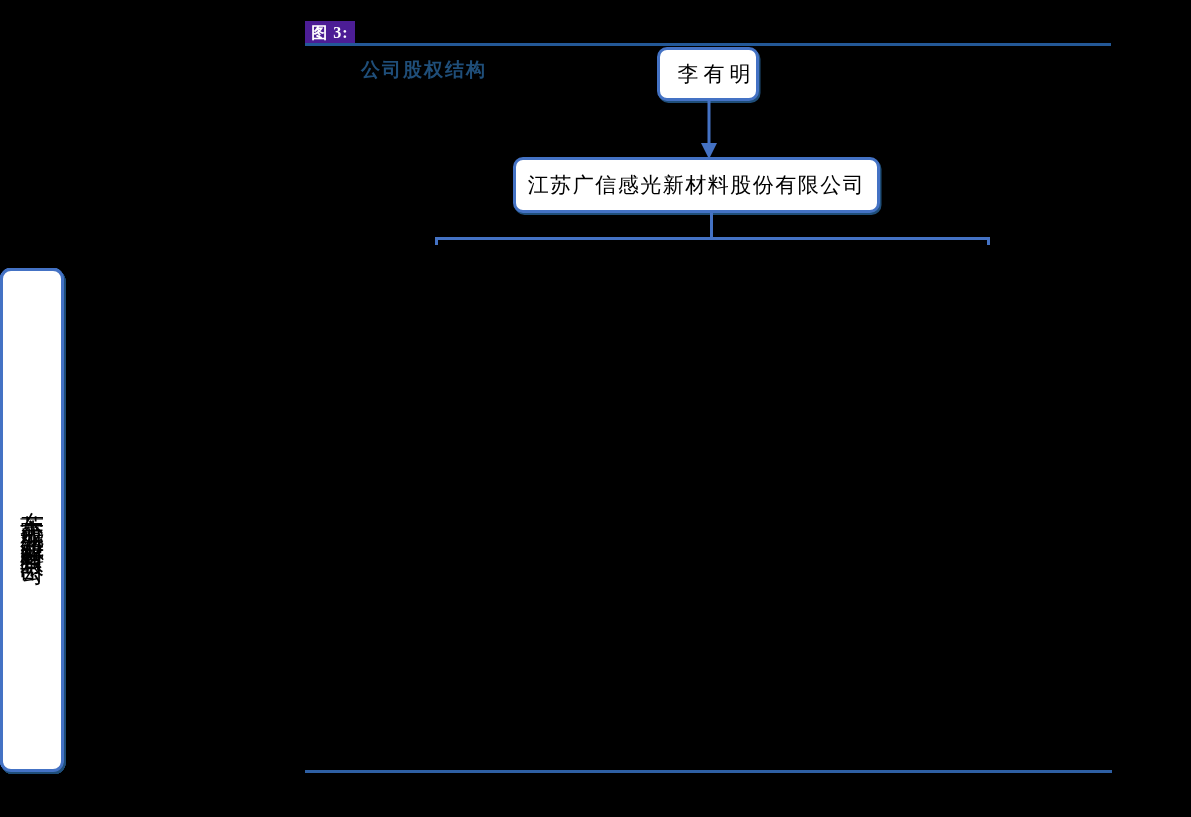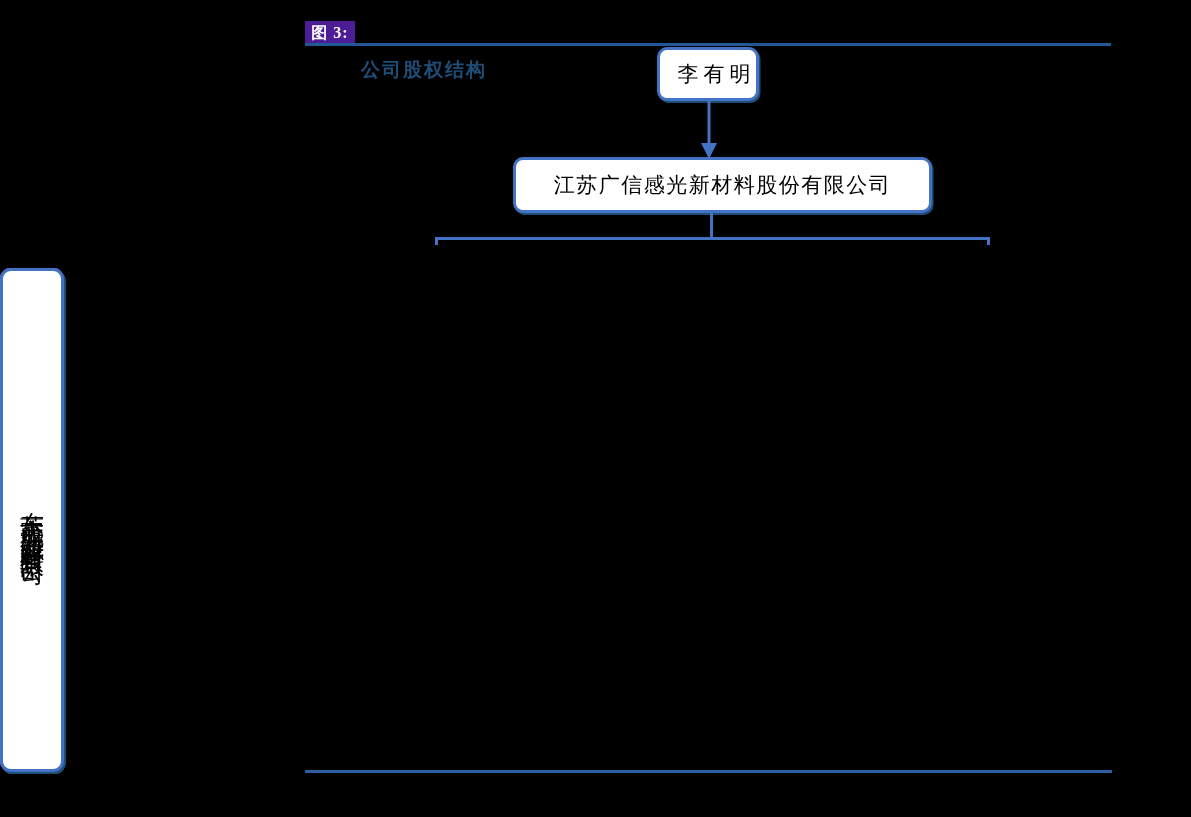--- a/index.html
+++ b/index.html
@@ -41,21 +41,21 @@
     box-shadow:1.5px 2px 0 #1F4E79;
     display:flex; align-items:center; justify-content:center;
     color:#000000;
   }
   .root-node {
     left:657px; top:47px; width:102px; height:54px;
     font-size:21px; letter-spacing:5px;
     padding-left:17px; 
   }
   .parent-node {
-    left:513px; top:157px; width:419px; height:56px;
+    left:513px; top:157px; width:367px; height:56px;
     font-size:21px; letter-spacing:1.5px;
   }
 
   
   .down-arrow {
     position:absolute; left:694px; top:101px;
     width:30px; height:58px;
   }
   .stub {
     position:absolute; left:710px; top:213px;

